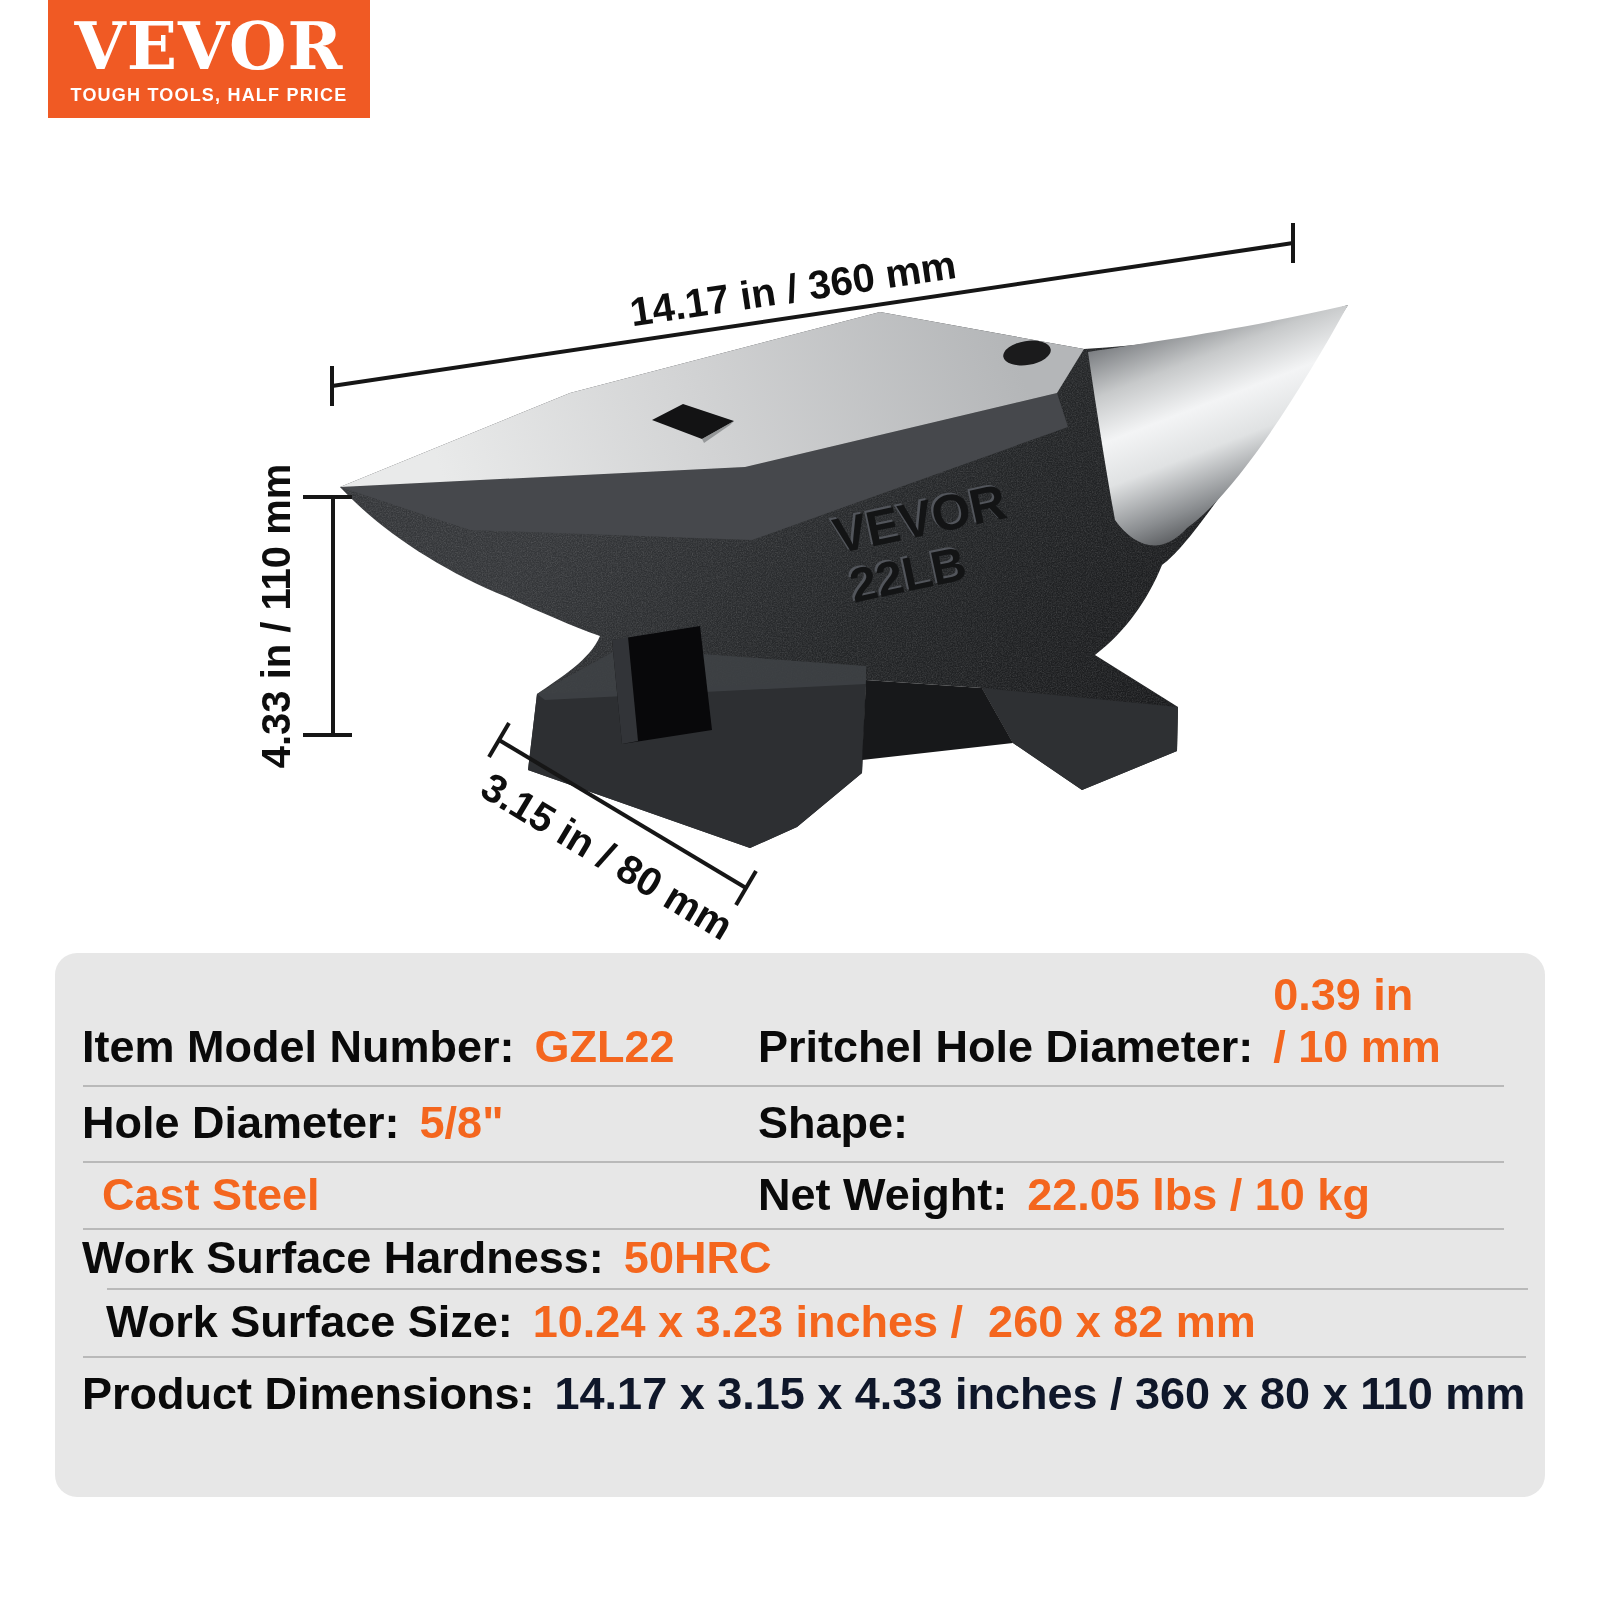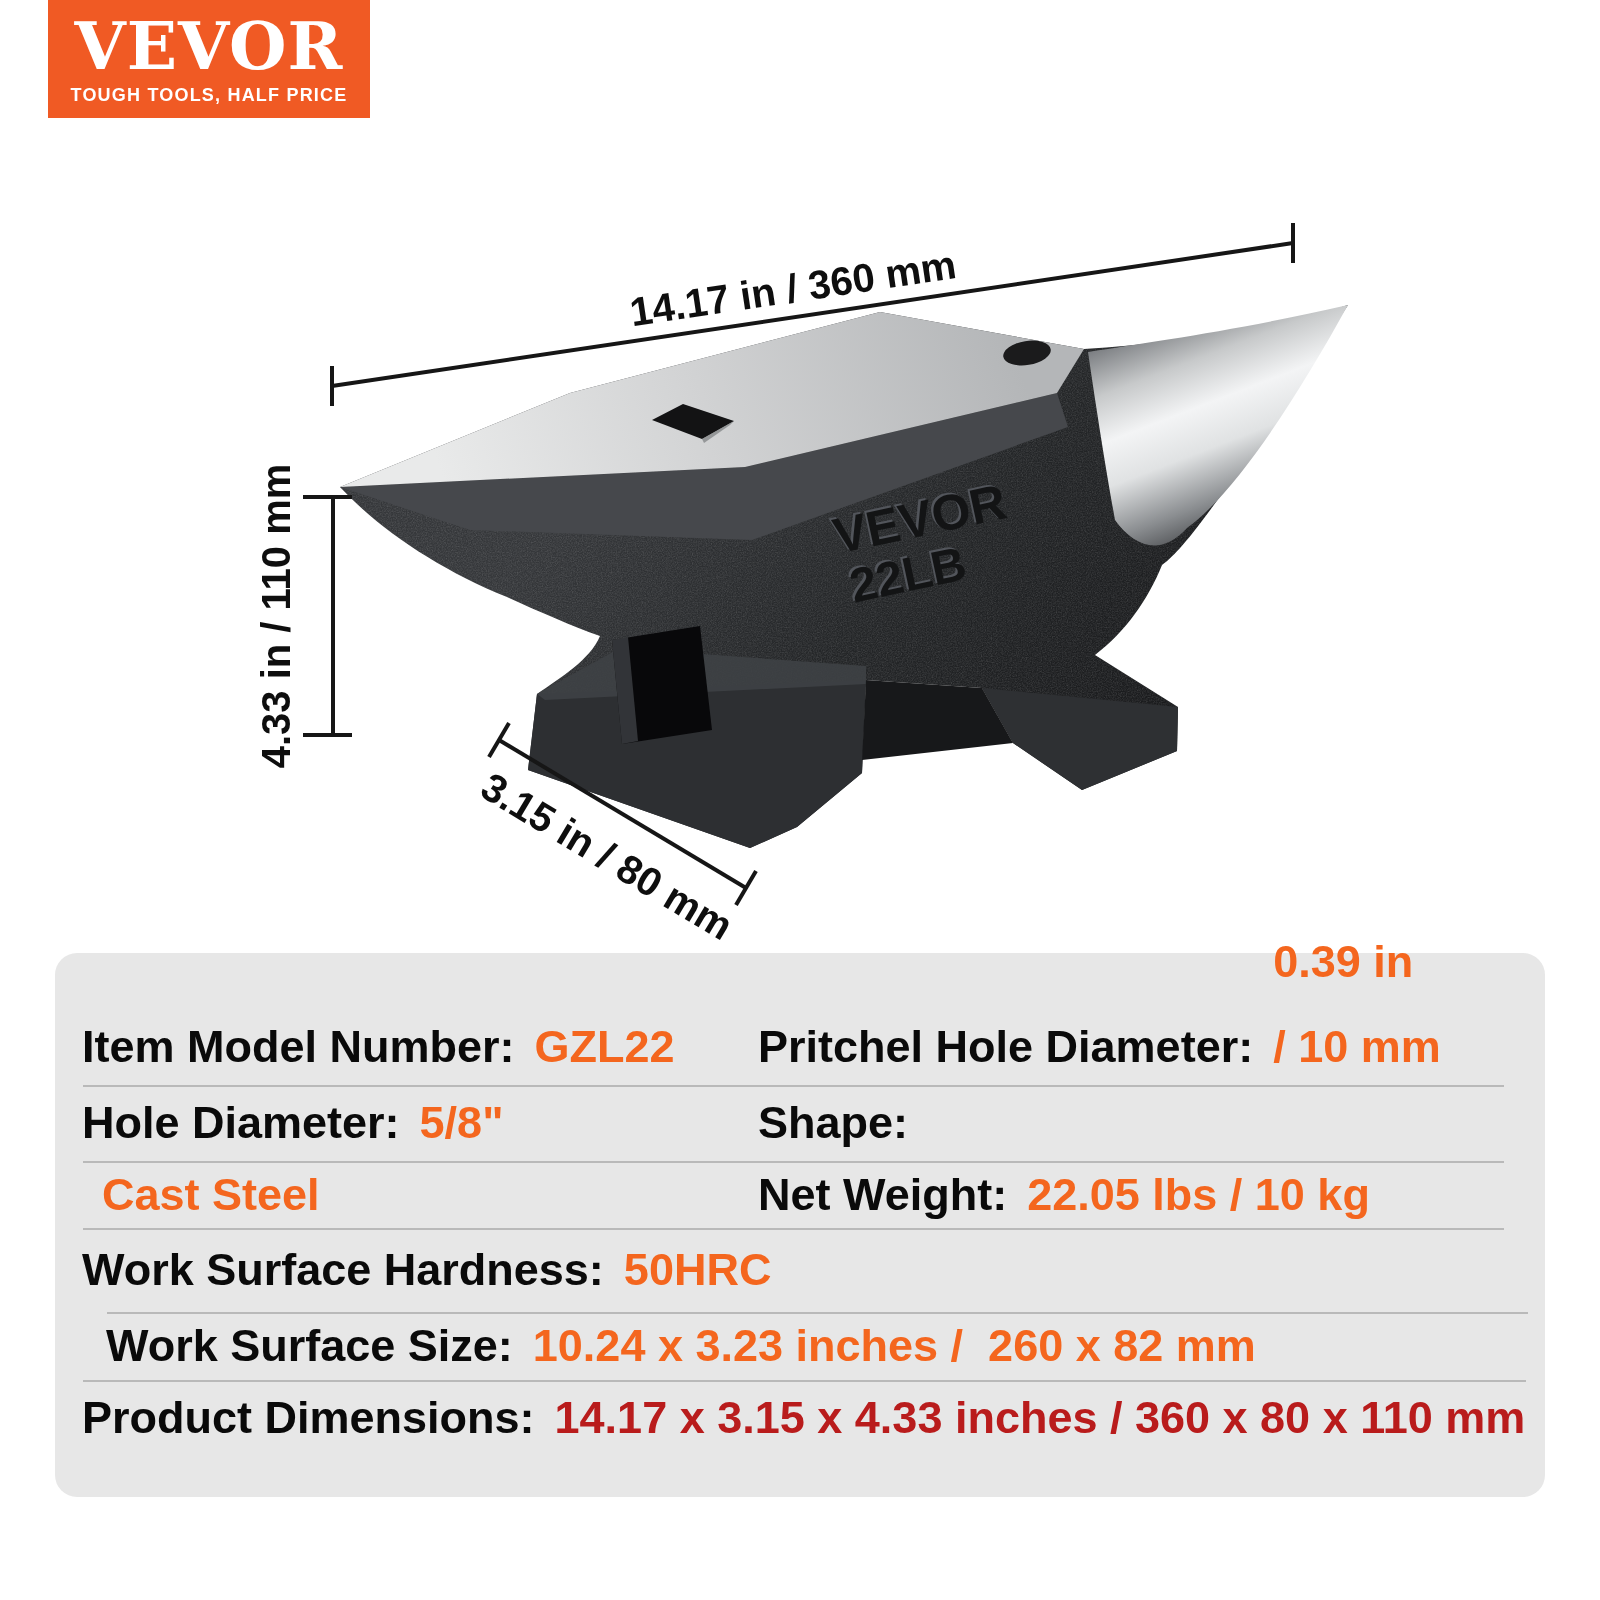--- a/index.html
+++ b/index.html
@@ -18,21 +18,21 @@
   .dim-text{font-family:"Liberation Sans",sans-serif;font-weight:bold;font-size:40px;fill:#0e0e0e;}
   .emboss-lo{font-family:"Liberation Sans",sans-serif;font-weight:bold;fill:#52555b;}
   .emboss-hi{font-family:"Liberation Sans",sans-serif;font-weight:bold;fill:#131415;}
 
   
   .spec-panel{position:absolute;left:55px;top:953px;width:1490px;height:544px;
               border-radius:22px;font-weight:bold;font-size:45px;color:#0a0a0a;}
   .spec-row{position:relative;width:100%;}
   .spec-row + .spec-row::before{content:"";position:absolute;left:28px;right:41px;top:0;
               height:2px;background:#b9b9b9;}
-  .r1{height:132px;} .r2{height:76px;} .r3{height:67px;} .r4{height:84px;}
+  .r1{height:132px;} .r2{height:76px;} .r3{height:67px;} .r4{height:60px;}
   .r5{height:68px;margin-left:24px;} .r6{height:127px;padding-left:22px;}
   .cell{position:absolute;top:50%;transform:translateY(-50%);white-space:pre;display:flex;align-items:baseline;}
   .c1{left:27px;} .c2{left:703px;}
   .r1 .cell{top:auto;bottom:12px;transform:none;align-items:flex-end;}
   .r6 .cell{top:12px;transform:none;}
   .lbl{white-space:pre;}
   .val{margin-left:20px;white-space:pre;}
   .val-stack{margin-left:20px;display:flex;flex-direction:column;line-height:52px;}
   .val-stack span{white-space:pre;}
 </style>
@@ -164,21 +164,21 @@
 
   <div class="spec-panel" style="background: rgb(231, 231, 231);">
 
     <div class="spec-row r1">
       <span class="cell c1">
         <span class="lbl">Item Model Number:</span>
         <span class="val accent" style="color: rgb(244, 102, 30);">GZL22</span>
       </span>
       <span class="cell c2">
         <span class="lbl">Pritchel Hole Diameter:</span>
-        <span class="val-stack accent" style="color: rgb(244, 102, 30); gap: 33px;">
+        <span class="val-stack accent" style="color: rgb(244, 102, 30);">
           <span>0.39 in</span>
           <span>/ 10 mm</span>
         </span>
       </span>
     </div>
 
     <div class="spec-row r2">
       <span class="cell c1">
         <span class="lbl">Hole Diameter:</span>
         <span class="val accent" style="color: rgb(244, 102, 30);">5/8"</span>
@@ -208,18 +208,18 @@
     <div class="spec-row r5">
       <span class="cell c1">
         <span class="lbl">Work Surface Size:</span>
         <span class="val accent" style="color: rgb(244, 102, 30);">10.24 x 3.23 inches /  260 x 82 mm</span>
       </span>
     </div>
 
     <div class="spec-row r6">
       <span class="cell c1">
         <span class="lbl">Product Dimensions:</span>
-        <span class="val accent" style="color: #b91c1c;">14.17 x 3.15 x 4.33 inches / 360 x 80 x 110 mm</span>
+        <span class="val accent" style="color: #0f172a;">14.17 x 3.15 x 4.33 inches / 360 x 80 x 110 mm</span>
       </span>
     </div>
 
   </div>
 </div>
 
 </body></html>

